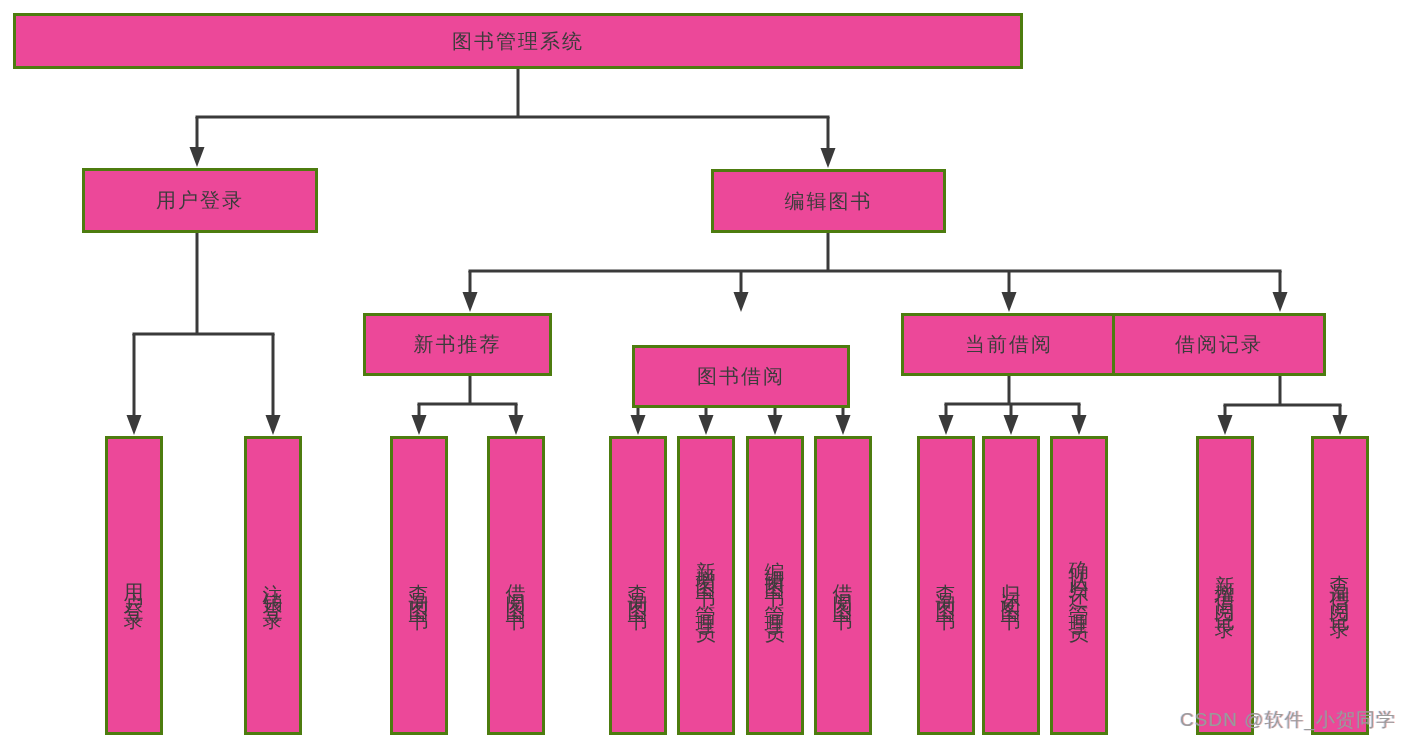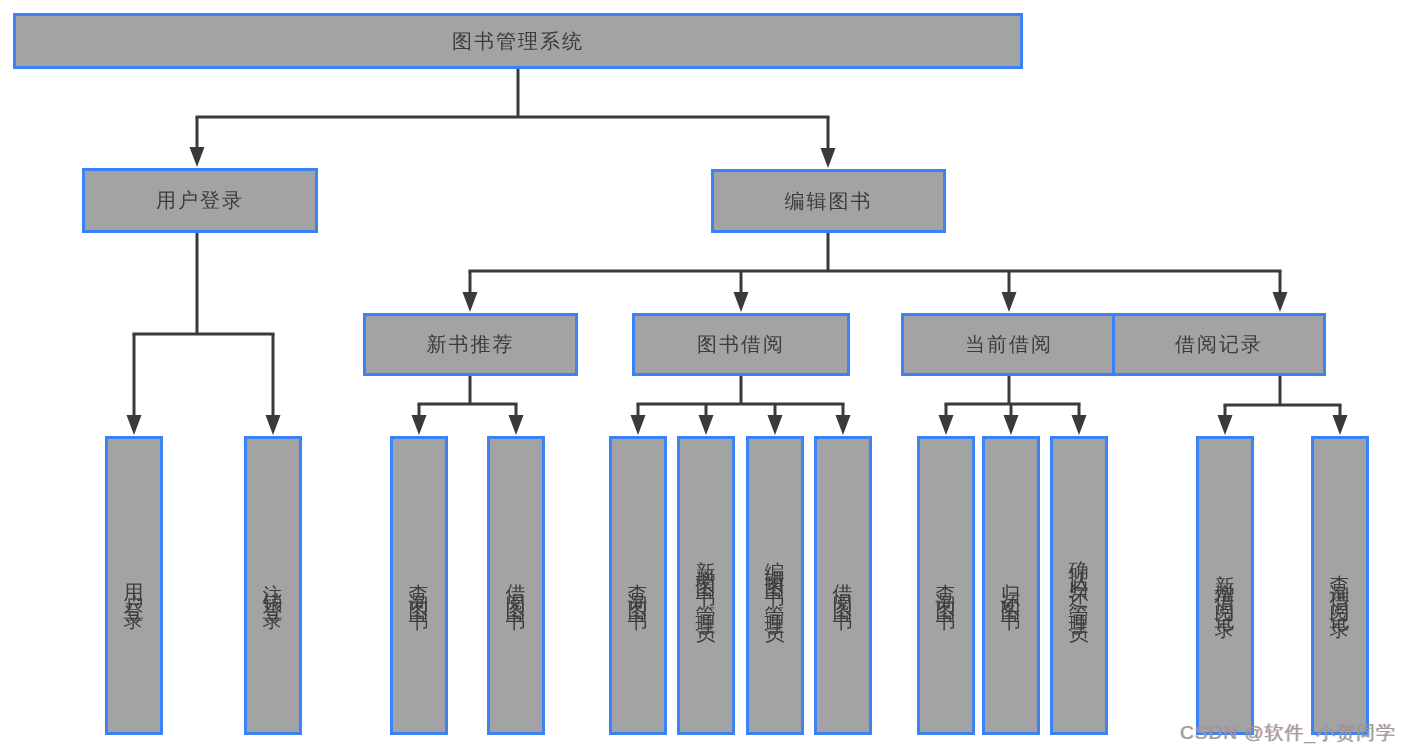--- a/index.html
+++ b/index.html
@@ -17,22 +17,22 @@
   }
   #wires {
     position: absolute;
     left: 0; top: 0;
     width: 1405px;
     height: 747px;
   }
   .box {
     position: absolute;
     box-sizing: border-box;
-    border: 3px solid #3b82f6;
-    background: #a3a3a3;
+    border: 3px solid #4d7c0f;
+    background: #ec4899;
     display: flex;
     align-items: center;
     justify-content: center;
     color: #3c3c3c;
   }
   .hlabel {
     font-size: 20px;
     letter-spacing: 2px;
     white-space: nowrap;
     color: #3c3c3c;
@@ -49,41 +49,41 @@
     letter-spacing: 0.45em;
     line-height: 1;
     color: #3c3c3c;
     white-space: nowrap;
   }
   
   .n-root  { left: 13px;   top: 13px;  width: 1010px; height: 56px; }
   .n-login { left: 82px;   top: 168px; width: 236px;  height: 65px; }
   .n-mgmt  { left: 711px;  top: 169px; width: 235px;  height: 64px; }
   .n-l3    { top: 313px; height: 63px; }
-  .n-newbook { left: 363px;  width: 215px; }
-  .n-borrow  { left: 632px;  width: 218px; }
+  .n-newbook { left: 363px;  width: 189px; }
+  .n-borrow  { left: 632px;  width: 218px; margin-top: 32px; }
   .n-current { left: 901px;  width: 216px; text-align: right; }
   .n-records { left: 1112px; width: 214px; font-family: Liberation Mono, monospace; }
   .lf-1  { left: 105px; }
   .lf-2  { left: 244px; }
   .lf-3  { left: 390px; }
   .lf-4  { left: 487px; }
   .lf-5  { left: 609px; }
   .lf-6  { left: 677px; }
   .lf-7  { left: 746px; }
   .lf-8  { left: 814px; }
   .lf-9  { left: 917px; }
   .lf-10 { left: 982px; }
   .lf-11 { left: 1050px; }
   .lf-12 { left: 1196px; }
   .lf-13 { left: 1311px; }
   #watermark {
     position: absolute;
     right: 9px;
-    bottom: 1px;
+    bottom: 14px;
     font-size: 19px;
     letter-spacing: 1px;
     color: #9b9b9b;
     text-shadow: 1px 0 0 rgba(233,84,84,0.35), -1px 0 0 rgba(110,150,230,0.30);
     white-space: nowrap;
   }
 </style>
 </head>
 <body>
 

